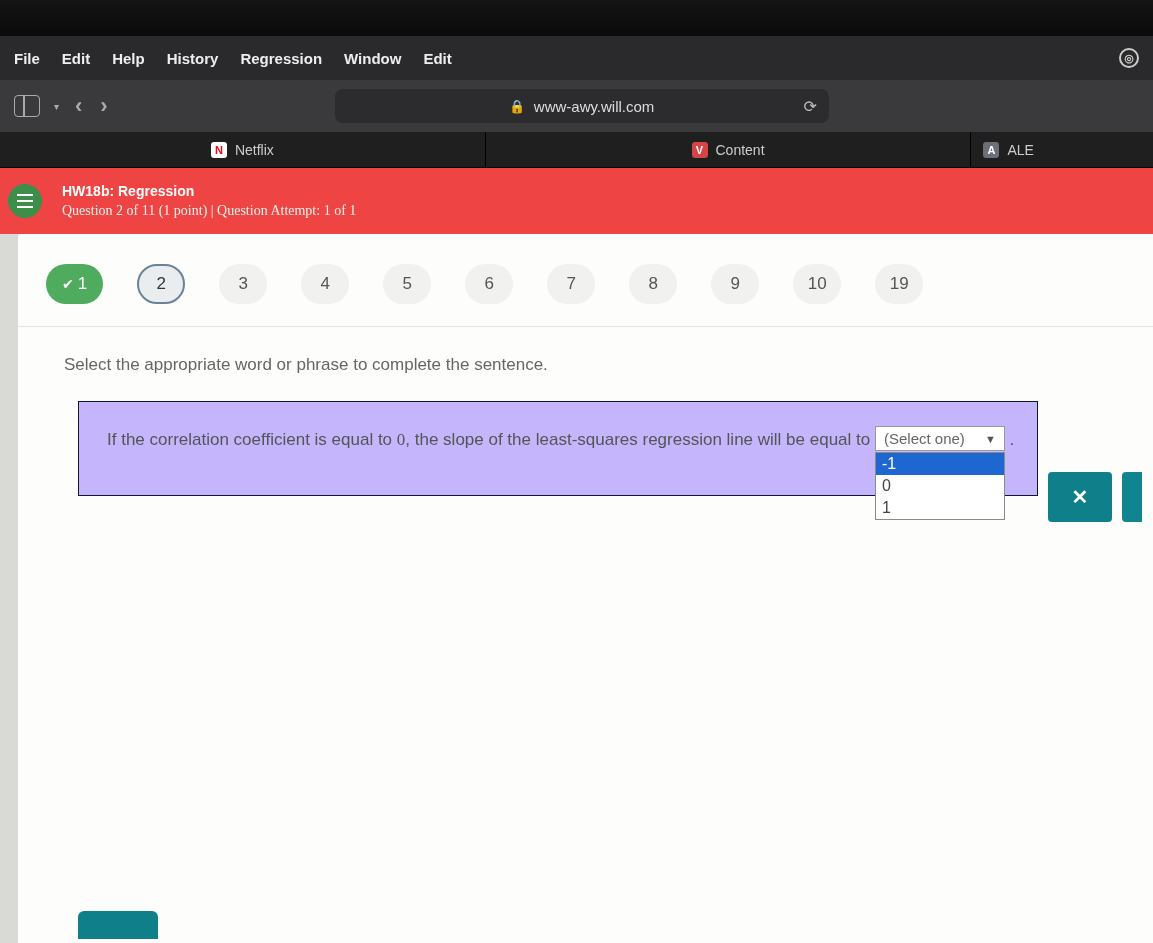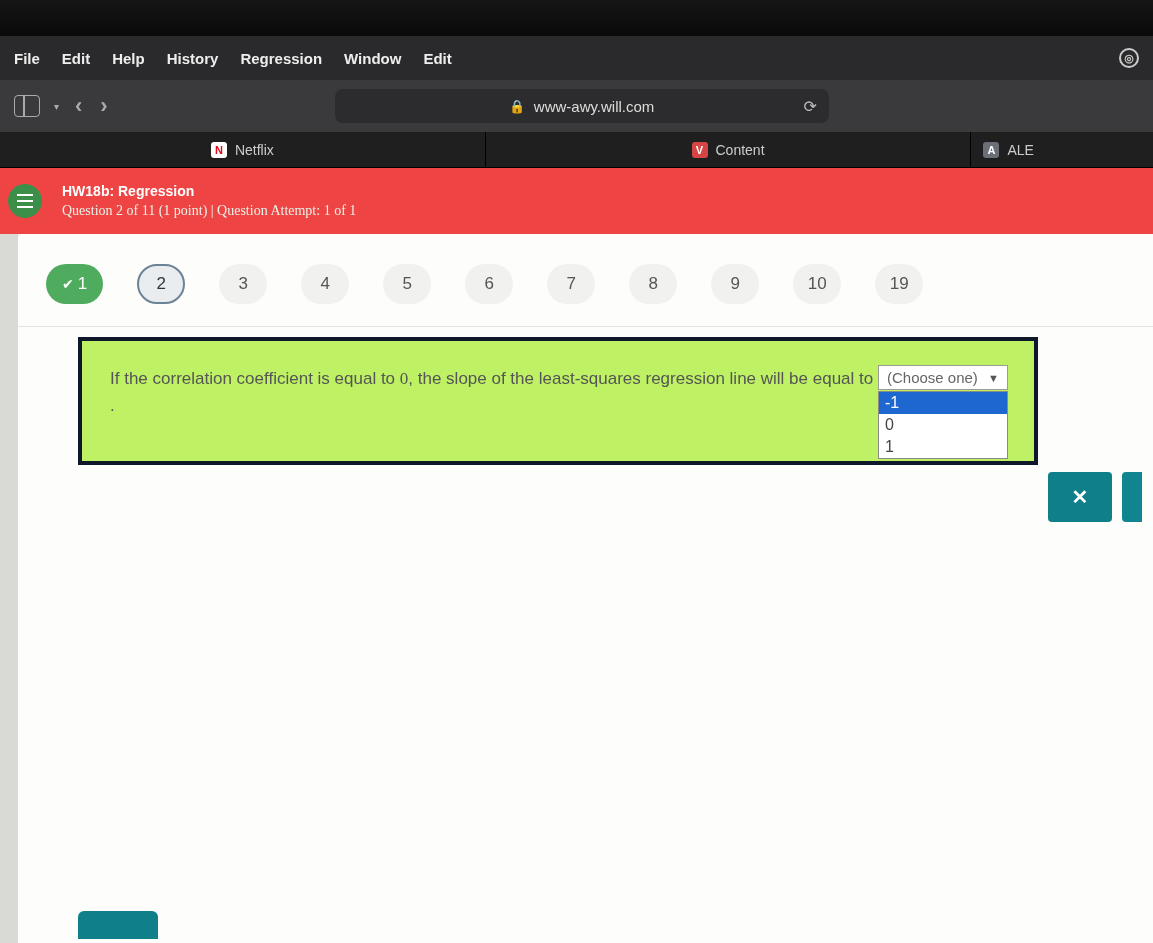--- a/index.html
+++ b/index.html
@@ -163,22 +163,22 @@
   }
   .check { font-size:14px; }
 
   .prompt {
     padding: 28px 32px 16px 46px;
     color:#666; font-size:17px;
   }
 
   .question-box {
     margin: 10px 0 0 60px;
-    border:4px solid #0f172a;
-    background:#bef264;
+    border:1px solid #0f172a;
+    background:#c4b5fd;
     padding: 24px 22px 42px 28px;
     position:relative;
     min-height:90px;
     width: 960px;
   }
   .qtext {
     color:#555; font-size:17px; line-height:1.6;
     display:inline;
   }
   .dd-wrap {
@@ -328,26 +328,27 @@
         <span>9</span>
       </div>
     <div class="qpill">
         <span>10</span>
       </div>
     <div class="qpill">
         <span>19</span>
       </div>
   </div>
 
+  <div class="prompt">Select the appropriate word or phrase to complete the sentence.</div>
 
   <div class="question-box">
     <span class="qtext">If the correlation coefficient is equal to </span><span class="qtext" style="font-family:Georgia,serif;">0</span><span class="qtext">, the slope of the least-squares regression line will be equal to </span>
     <span class="dd-wrap">
       <span class="dd-head">
-        <span>(Choose one)</span>
+        <span>(Select one)</span>
         <span class="dd-arrow">▼</span>
       </span>
       <span class="cursor">↖</span>
       <div class="dd-list">
         <div class="dd-opt hi">-1</div>
         <div class="dd-opt">0</div>
         <div class="dd-opt">1</div>
       </div>
     </span>
     <span class="qtext">.</span>

